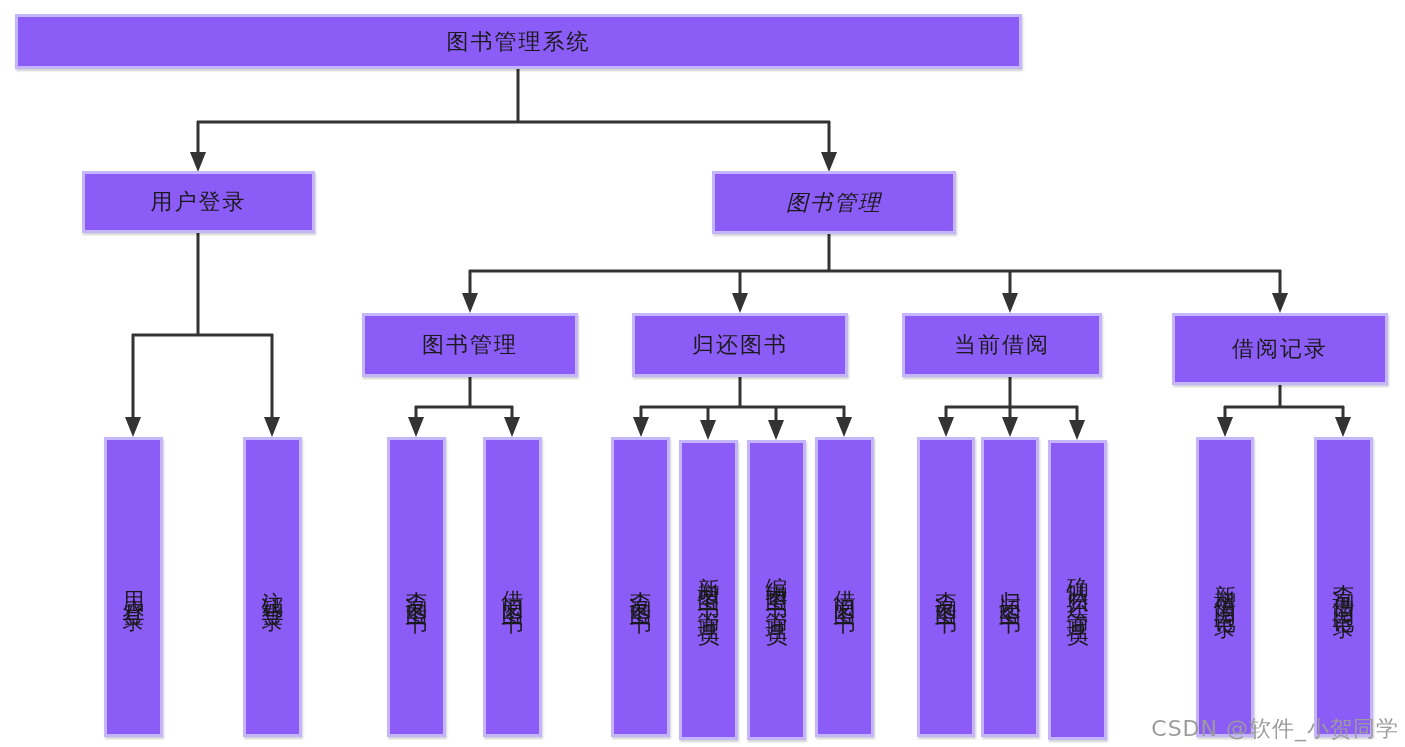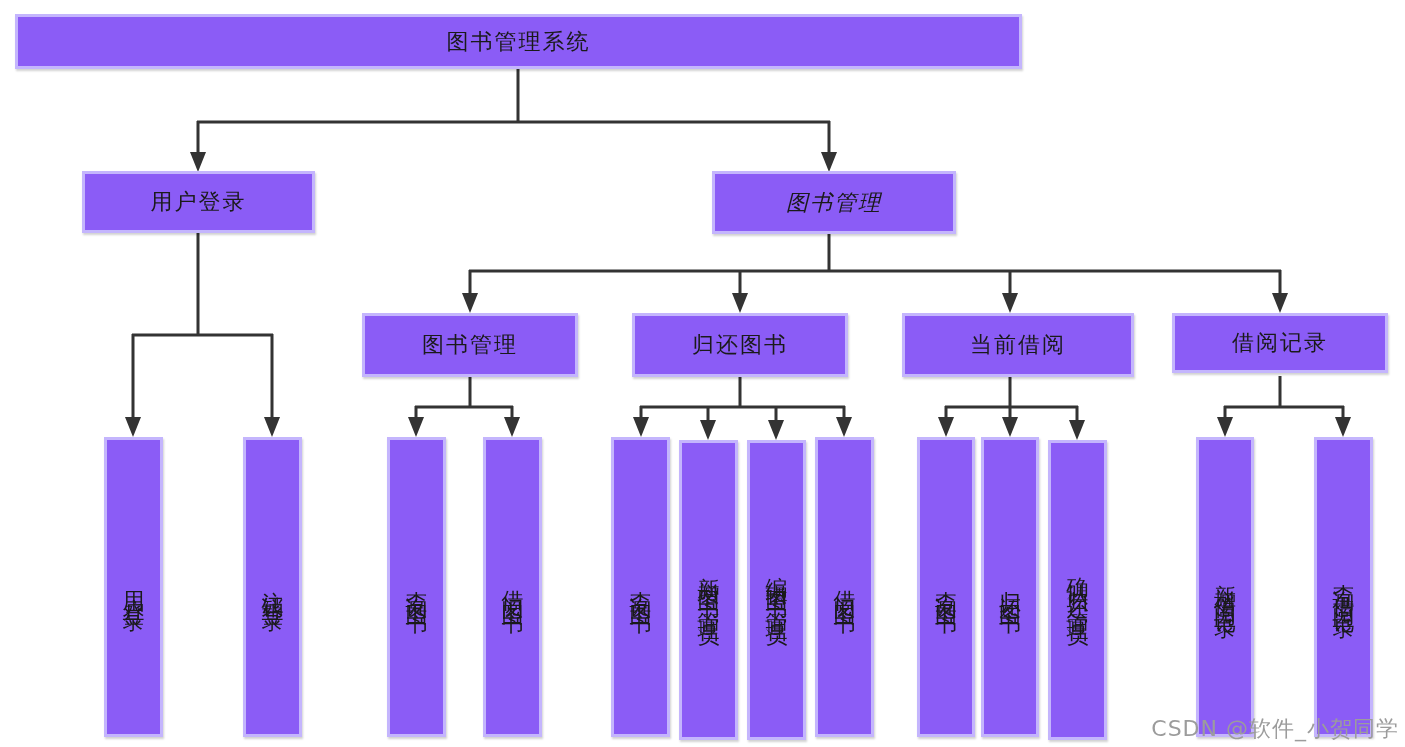--- a/index.html
+++ b/index.html
@@ -48,22 +48,22 @@
     padding: 6px 0;
   }
   
   .n-root          { left: 15px;   top: 14px;  width: 1007px; height: 55px; }
   
   .n-user-login    { left: 82px;   top: 171px; width: 233px;  height: 62px; }
   .n-book-mgmt     { left: 712px;  top: 171px; width: 244px;  height: 63px; font-style: italic; }
   
   .n-new-books     { left: 362px;  top: 313px; width: 216px;  height: 64px; }
   .n-book-borrow   { left: 632px;  top: 313px; width: 216px;  height: 64px; }
-  .n-cur-borrow    { left: 902px;  top: 313px; width: 232px;  height: 64px; }
-  .n-records       { left: 1172px; top: 313px; width: 216px;  height: 60px; }
+  .n-cur-borrow    { left: 902px;  top: 313px; width: 200px;  height: 64px; }
+  .n-records       { left: 1172px; top: 313px; width: 216px;  height: 72px; }
   
   .l-login         { left: 104px;  top: 437px; width: 59px; height: 300px; }
   .l-logout        { left: 243px;  top: 437px; width: 59px; height: 300px; }
   .l-nb-query      { left: 387px;  top: 437px; width: 59px; height: 300px; }
   .l-nb-borrow     { left: 483px;  top: 437px; width: 59px; height: 300px; }
   .l-bb-query      { left: 611px;  top: 437px; width: 59px; height: 300px; }
   .l-bb-add        { left: 679px;  top: 440px; width: 59px; height: 300px; }
   .l-bb-edit       { left: 747px;  top: 440px; width: 59px; height: 300px; }
   .l-bb-borrow     { left: 815px;  top: 437px; width: 59px; height: 300px; }
   .l-cb-query      { left: 917px;  top: 437px; width: 58px; height: 300px; }

